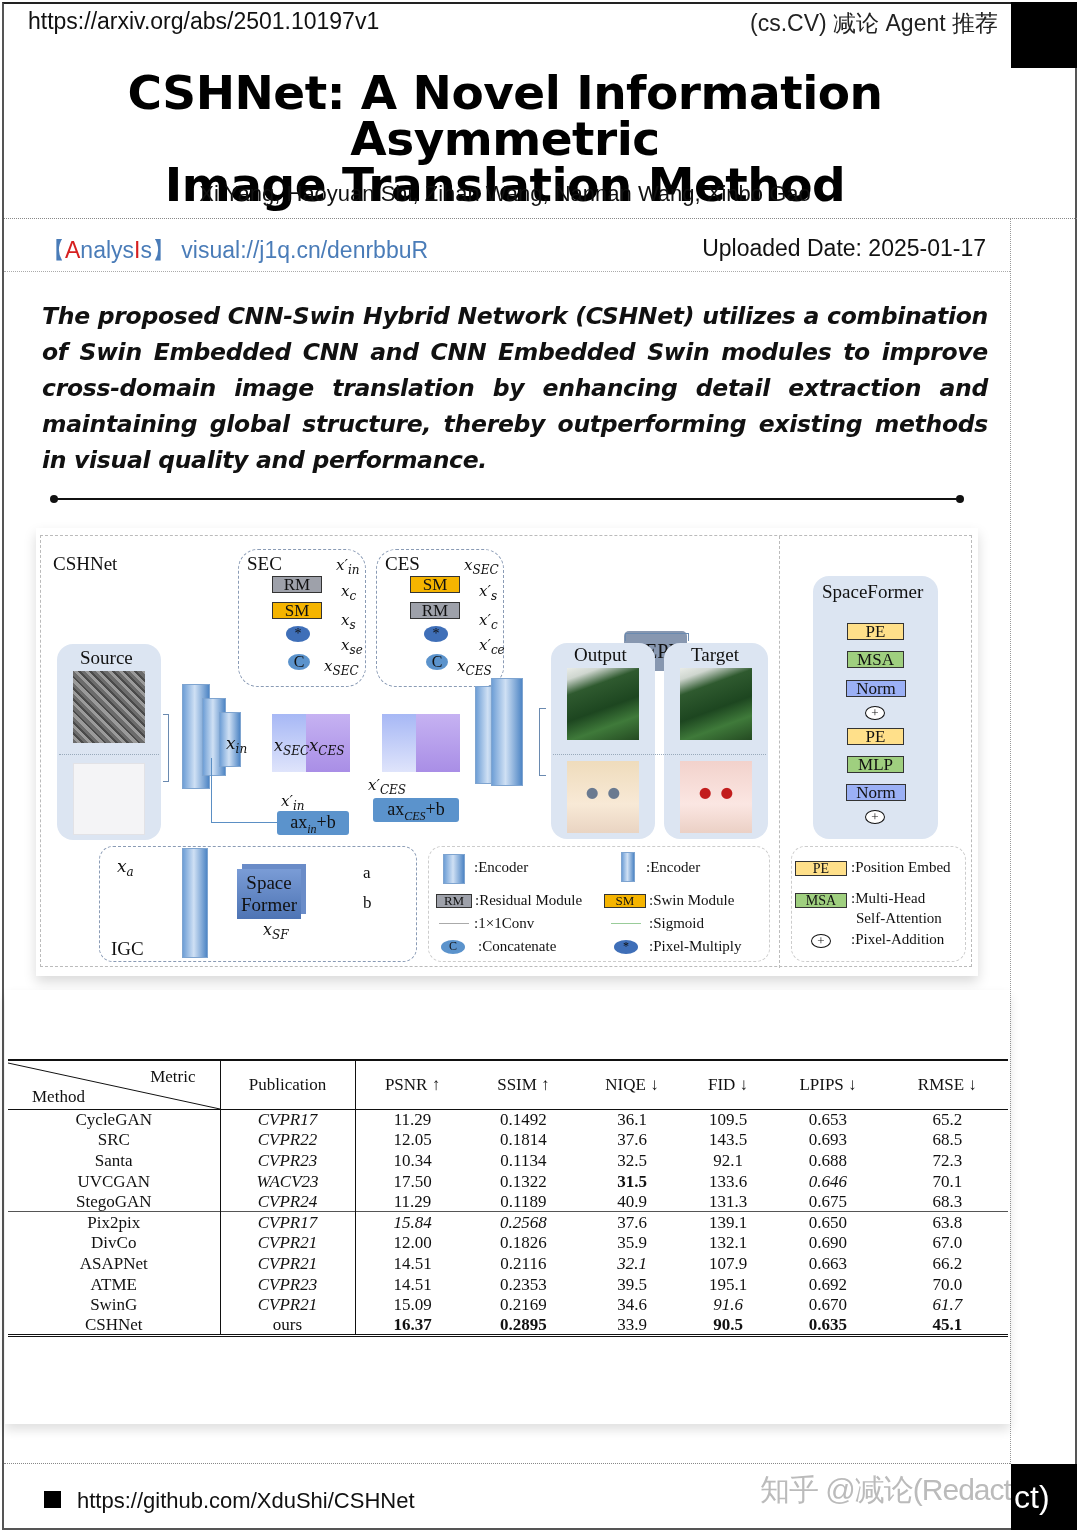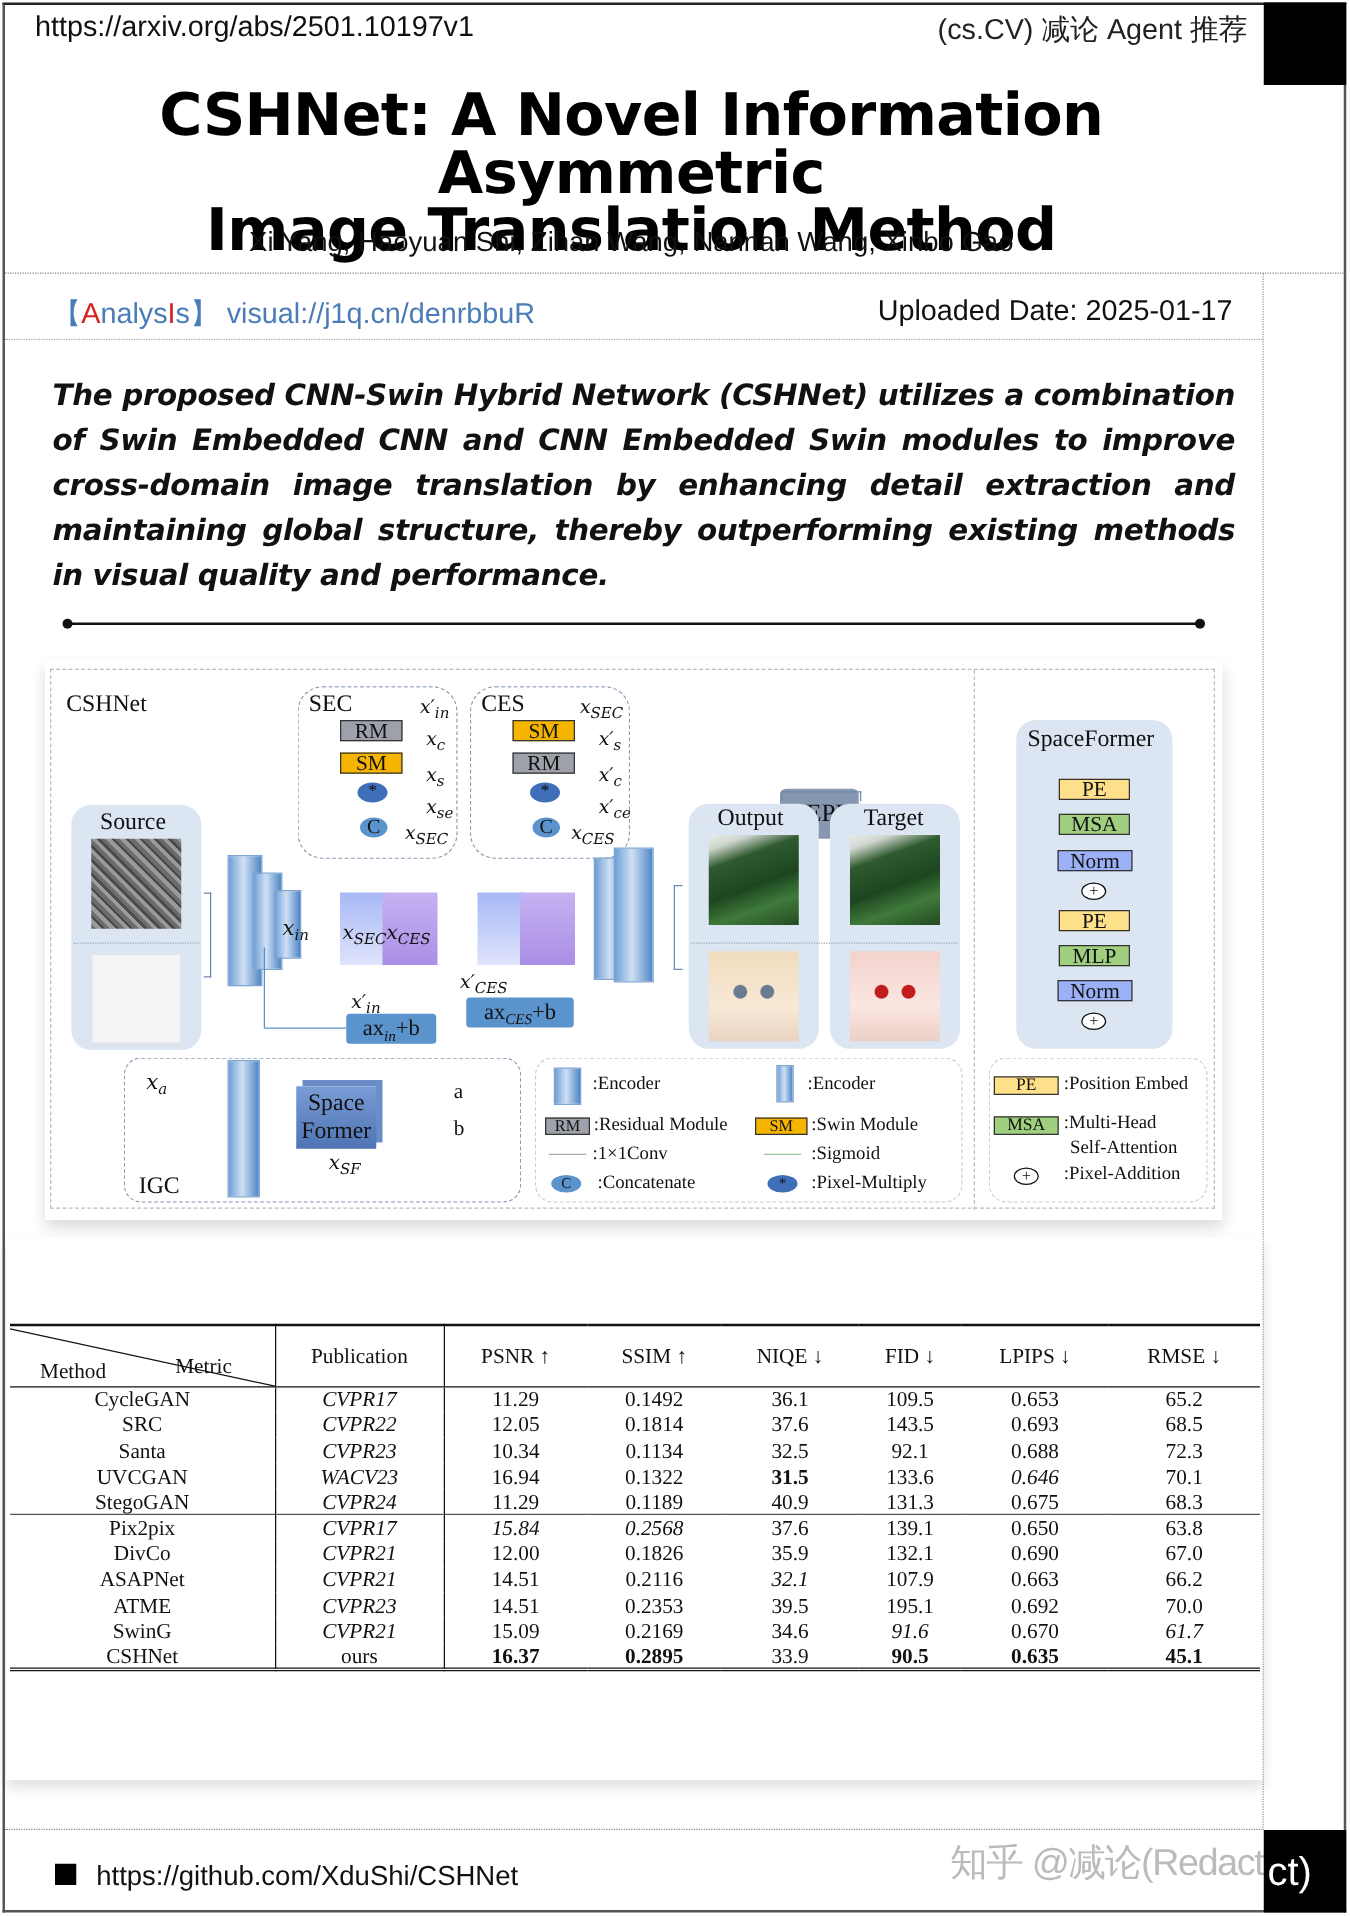--- a/index.html
+++ b/index.html
@@ -67,21 +67,21 @@
   .rtable thead tr { height: 49px; }
   .rtable th { font-weight: normal; text-align: center; vertical-align: middle; }
   .rtable td { text-align: center; height: 20.6px; line-height: 19px; padding: 0; }
   .rtable { border-top: 2px solid #111; border-bottom: 3px double #111; }
   .rtable thead { border-bottom: 1.5px solid #111; }
   .rtable tr.grp-break td { border-top: 1.5px solid #555; }
   .rtable .c-method { width: 212px; border-right: 1px solid #111; position: relative; }
   .rtable .c-pub { width: 135px; border-right: 1px solid #111; font-style: italic; }
   .rtable td.ours { font-style: normal; }
   .diag-th { position: relative; height: 49px; }
-  .diag-th .metric { position: absolute; right: 34px; top: 6px; margin-top: 16px; }
+  .diag-th .metric { position: absolute; right: 24px; top: 6px; }
   .diag-th .method { position: absolute; left: 24px; bottom: 2px; }
   .diag-th svg { position: absolute; left: 0; top: 0; }
   .b { font-weight: bold; }
   .i { font-style: italic; }
 
   .hdots3 { position: absolute; left: 4px; top: 1463px; width: 1006px; border-top: 1px dotted #888; }
   .gh-square { position: absolute; left: 44px; top: 1491px; width: 17px; height: 17px; background: #000; }
   .gh-url { position: absolute; left: 77px; top: 1488px; font-size: 22px; color: #111; }
   .watermark { position: absolute; left: 760px; top: 1470px; font-size: 30px; color: #bbb; letter-spacing: -1px; }
 </style>
@@ -279,21 +279,21 @@
         <td>10.34</td>
         <td>0.1134</td>
         <td>32.5</td>
         <td>92.1</td>
         <td>0.688</td>
         <td>72.3</td>
       </tr>
     <tr>
         <td class="c-method">UVCGAN</td>
         <td class="c-pub">WACV23</td>
-        <td>16.94</td>
+        <td>17.50</td>
         <td>0.1322</td>
         <td class="b">31.5</td>
         <td>133.6</td>
         <td class="i">0.646</td>
         <td>70.1</td>
       </tr>
     <tr>
         <td class="c-method">StegoGAN</td>
         <td class="c-pub">CVPR24</td>
         <td>11.29</td>

